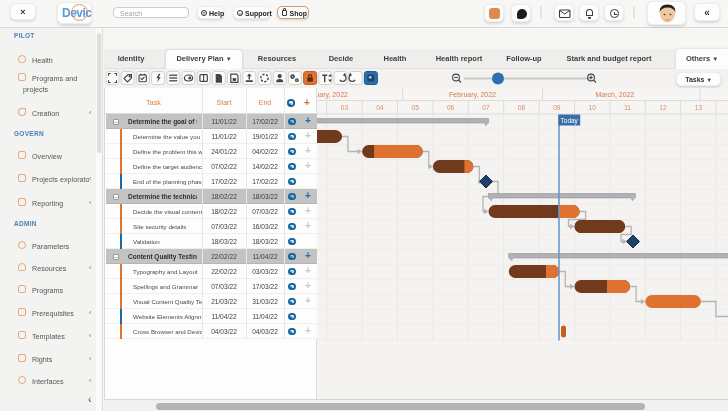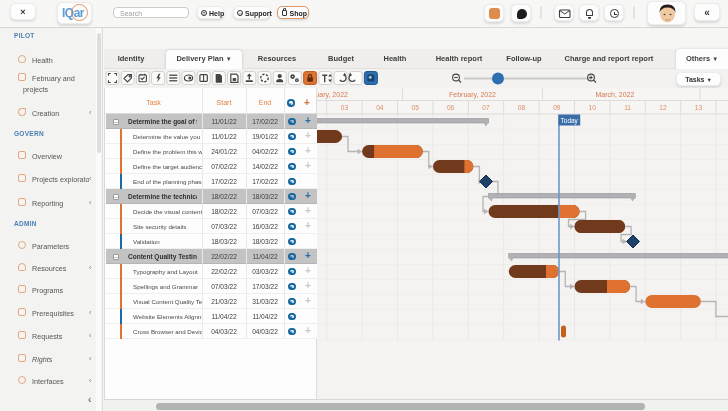--- a/index.html
+++ b/index.html
@@ -38,21 +38,21 @@
 #hscroll { position:absolute; left:104px; top:399px; width:624px; height:12px; background:#f1f1f0; border-top:1px solid #d7d7d6; }
 #hthumb { position:absolute; left:52px; top:2.5px; width:489px; height:7px; background:#b3b3b3; border-radius:4px; }
 </style>
 </head>
 <body>
 <div id="app">
 
   <div id="topbar">
     <div class="tbtn" style="left:10px;top:3px;width:26px;height:17px;text-align:center;line-height:16px;font-size:9px;font-weight:bold;color:#333;">×</div>
     <div class="tbtn" style="left:57px;top:2px;width:35px;height:22px;">
-      <span style="position:absolute;left:4px;top:3px;font-size:12px;font-weight:bold;color:#5a9bd5;letter-spacing:-0.5px;">IQar</span>
+      <span style="position:absolute;left:4px;top:3px;font-size:12px;font-weight:bold;color:#5a9bd5;letter-spacing:-0.5px;">Devic</span>
       <span style="position:absolute;left:13px;top:1px;width:17px;height:17px;border:1.8px solid rgba(224,130,70,0.85);border-radius:50%;"></span>
     </div>
     <div style="position:absolute;left:113px;top:7px;width:76px;height:11px;background:#fff;border:1px solid #ccc;border-radius:4px;">
       <span style="position:absolute;left:6px;top:1.5px;font-size:7px;color:#a0a0a0;">Search</span>
     </div>
     <div class="tbtn" style="left:197px;top:6px;width:27px;height:13px;line-height:12px;">
       <span style="position:absolute;left:3px;top:2.5px;width:6px;height:6px;border:1px solid #333;border-radius:50%;font-size:5px;text-align:center;line-height:6px;color:#333;">?</span>
       <span style="position:absolute;left:11px;top:0;font-size:7px;font-weight:bold;color:#222;line-height:13px;">Help</span>
     </div>
     <div class="tbtn" style="left:233px;top:6px;width:37px;height:13px;">
@@ -95,21 +95,21 @@
         </svg>
     </div>
     <div class="tbtn" style="left:694px;top:3px;width:26px;height:18px;text-align:center;line-height:17px;font-size:10px;font-weight:bold;color:#333;">«</div>
   </div>
 
   <div id="sidebar">
     <div class="sect" style="top:4px;">PILOT</div>
     <span class="sicon" style="top:27px;border-radius:50% 50% 40% 40%;"></span>
       <div class="sitem" style="top:28px;">Health</div>
     <span class="sicon" style="top:45px;"></span>
-      <div class="sitem" style="top:46px;">February and</div>
+      <div class="sitem" style="top:46px;">Programs and</div>
       <div class="sitem" style="left:23px;top:57px;">projects</div>
     <span class="sicon" style="top:80px;border-radius:50% 10% 50% 50%;"></span>
       <div class="sitem" style="top:81px;">Creation</div>
       <div class="schev" style="top:81px;">‹</div>
     <div class="sect" style="top:102px;">GOVERN</div>
     <span class="sicon" style="top:123px;"></span>
       <div class="sitem" style="top:124px;">Overview</div>
     <span class="sicon" style="top:146px;"></span>
       <div class="sitem" style="top:147px;">Projects explorator</div>
       <div class="schev" style="top:147px;">‹</div>
@@ -121,43 +121,43 @@
       <div class="sitem" style="top:214px;">Parameters</div>
     <span class="sicon" style="top:235px;border-radius:50% 50% 20% 20%;"></span>
       <div class="sitem" style="top:236px;">Resources</div>
       <div class="schev" style="top:236px;">‹</div>
     <span class="sicon" style="top:257px;"></span>
       <div class="sitem" style="top:258px;">Programs</div>
     <span class="sicon" style="top:280px;"></span>
       <div class="sitem" style="top:281px;">Prerequisites</div>
       <div class="schev" style="top:281px;">‹</div>
     <span class="sicon" style="top:303px;"></span>
-      <div class="sitem" style="top:304px;">Requests</div>
+      <div class="sitem" style="top:304px;">Templates</div>
       <div class="schev" style="top:304px;">‹</div>
     <span class="sicon" style="top:326px;"></span>
-      <div class="sitem" style="top:327px;font-style:italic;">Rights</div>
+      <div class="sitem" style="top:327px;">Rights</div>
       <div class="schev" style="top:327px;">‹</div>
     <span class="sicon" style="top:348px;border-radius:50%;"></span>
       <div class="sitem" style="top:349px;">Interfaces</div>
       <div class="schev" style="top:349px;">‹</div>
     <div style="position:absolute;left:96px;top:0;width:5px;height:383px;background:#fbfbfa;"></div>
     <div style="position:absolute;left:97px;top:5px;width:3.5px;height:120px;background:#dddddb;border-radius:2px;"></div>
     <div style="position:absolute;left:88px;top:366px;font-size:10px;color:#444;">‹</div>
   </div>
 
   <div id="tabsrow">
     <div class="tab" style="left:2px;width:50px;">Identity</div>
     <div style="position:absolute;left:62px;top:1px;width:76px;height:19px;background:#fdfdfd;border-radius:4px 4px 0 0;box-shadow:0 0 3px rgba(0,0,0,0.2);"></div>
     <div class="tab" style="left:62px;width:76px;">Delivery Plan <span style="font-size:6px;color:#444;">▼</span></div>
     <div class="tab" style="left:148px;width:50px;">Resources</div>
-    <div class="tab" style="left:214px;width:46px;">Budget</div>
+    <div class="tab" style="left:214px;width:46px;">Decide</div>
     <div class="tab" style="left:268px;width:46px;">Health</div>
     <div class="tab" style="left:322px;width:66px;">Health report</div>
     <div class="tab" style="left:392px;width:56px;">Follow-up</div>
-    <div class="tab" style="left:448px;width:114px;">Charge and report report</div>
+    <div class="tab" style="left:448px;width:114px;">Stark and budget report</div>
     <div style="position:absolute;left:572px;top:0;width:52px;height:20px;background:#fdfdfd;border-radius:4px 0 0 0;box-shadow:0 0 3px rgba(0,0,0,0.15);"></div>
     <div class="tab" style="left:572px;width:52px;">Others <span style="font-size:6px;color:#444;">▼</span></div>
   </div>
   <div id="toolrow">
     <svg width="624" height="19" style="position:absolute;left:0;top:0;">
       <g fill="#fbfbfa" stroke="#d2d1d0" stroke-width="1">
         <rect x="2" y="2.5" width="13" height="13" rx="2.5"></rect>
           <rect x="17.2" y="2.5" width="13" height="13" rx="2.5"></rect>
           <rect x="32.4" y="2.5" width="13" height="13" rx="2.5"></rect>
           <rect x="47.6" y="2.5" width="13" height="13" rx="2.5"></rect>

